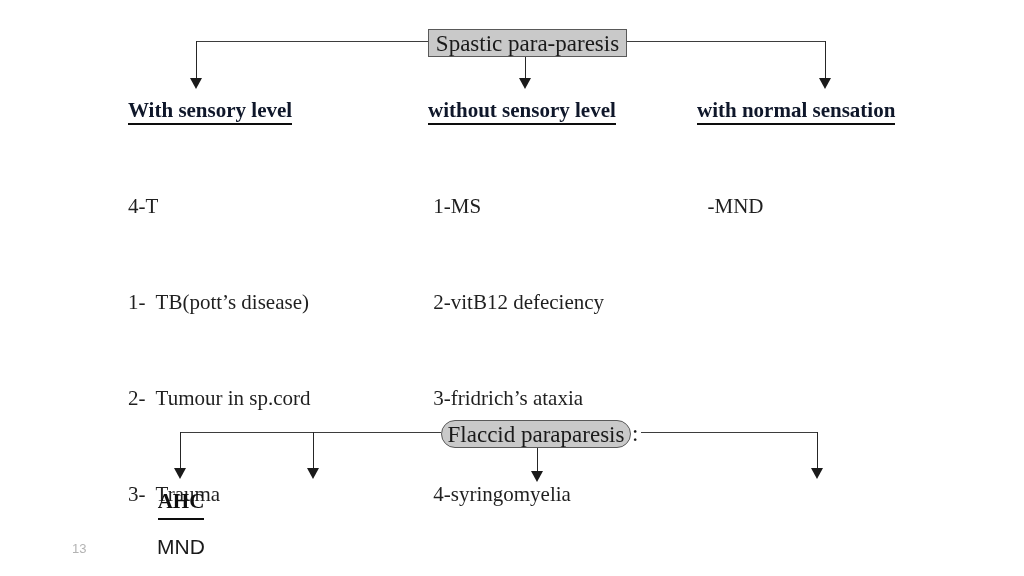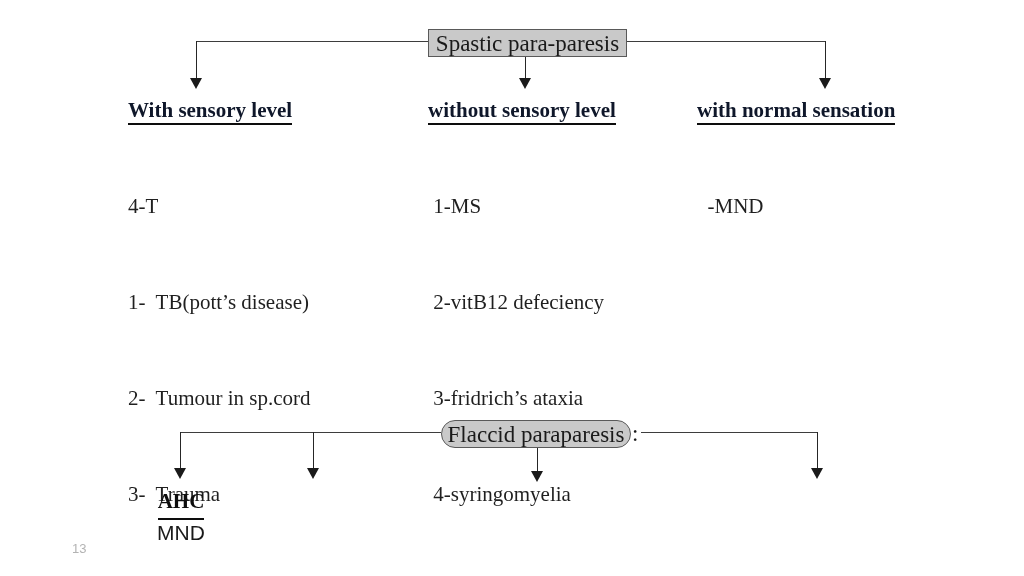--- a/index.html
+++ b/index.html
@@ -94,21 +94,21 @@
     font-family: "Liberation Serif", "DejaVu Serif", serif;
     font-weight: bold;
     font-size: 21px;
     line-height: 24px;
     color: #0d0d0d;
     border-bottom: 2.4px solid #0d0d0d;
     padding-bottom: 5px;
   }
   .leaf .leaf-sub {
     display: block;
-    margin-top: 0;
+    margin-top: 14px;
     font-family: "Liberation Sans", "DejaVu Sans", sans-serif;
     font-size: 21px;
     line-height: 25px;
     color: #1a1a1a;
   }
   .leaf .leaf-sub.bold {
     font-weight: bold;
   }
 
   

